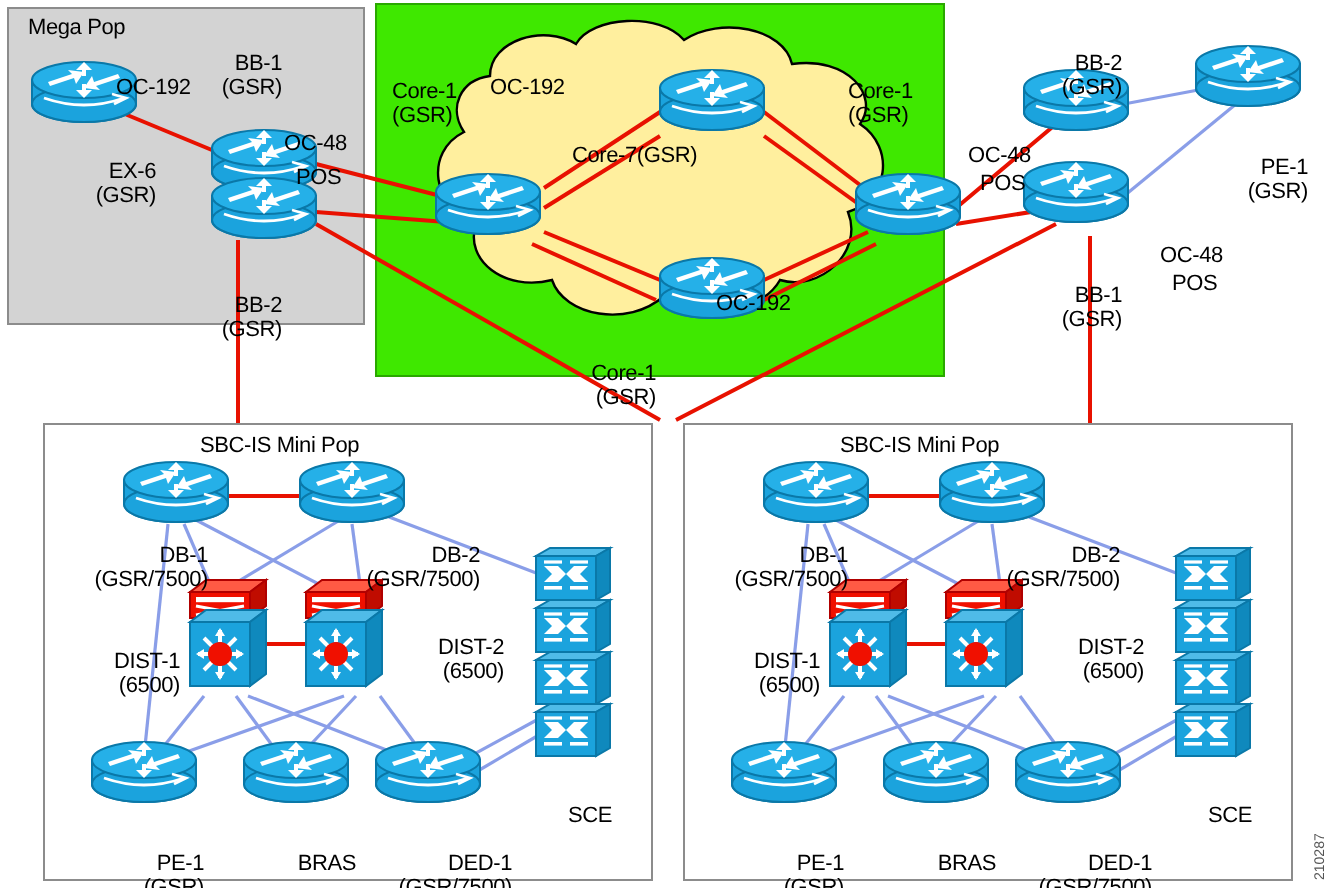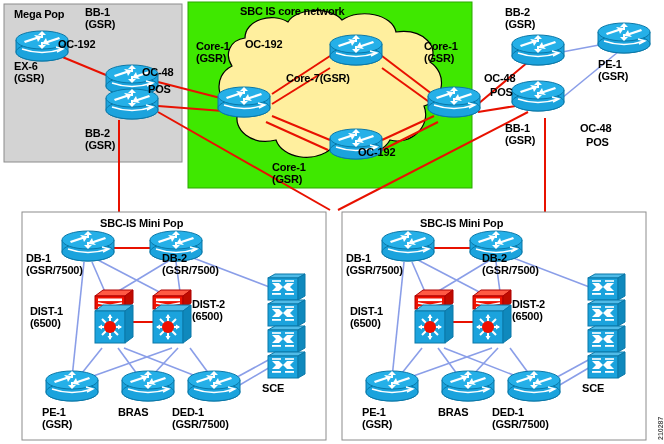--- a/index.html
+++ b/index.html
@@ -1,32 +1,32 @@
 <!DOCTYPE html>
 <html><head>
 <meta charset="utf-8">
 <title>SBC IS Network Topology</title>
 <style>
   html,body{margin:0;padding:0;background:#ffffff;}
   body{
     font-family:"Liberation Sans", sans-serif;
     width:664px;height:444px;overflow:hidden;
   }
-  #stage{position:relative;width:664px;height:320px;font-weight:bold;}
+  #stage{position:relative;width:664px;height:320px;}
   svg.layer{position:absolute;left:0;top:0;width:664px;height:444px;}
   .lbl{
     position:absolute;
     font-family:"Liberation Sans", sans-serif;
     font-size:11px;
     color:#000000;
     line-height:12px;
     white-space:pre;
     letter-spacing:-0.2px;
   }
-  .lbl.c{text-align:left;}
+  .lbl.c{text-align:right;margin-top:20px;}
   .wm{
     position:absolute;
     font-family:"Liberation Sans", sans-serif;
     font-size:7px;
     color:#555;
     transform:rotate(-90deg);
     transform-origin:left top;
     letter-spacing:0px;
   }
 </style>
@@ -249,21 +249,20 @@
   <div class="lbl c" style="left:14px;top:60px;width:64px;">EX-6
 (GSR)</div>
   <div class="lbl c" style="left:85px;top:6px;width:56px;">BB-1
 (GSR)</div>
   <div class="lbl c" style="left:85px;top:127px;width:56px;">BB-2
 (GSR)</div>
   <div class="lbl" style="left:58px;top:38px;">OC-192</div>
   <div class="lbl" style="left:142px;top:66px;">OC-48</div>
   <div class="lbl" style="left:148px;top:83px;">POS</div>
 
-  <div class="lbl c" style="left:240px;top:5px;width:180px;">SBC IS core network</div>
   <div class="lbl" style="left:196px;top:40px;">Core-1
 (GSR)</div>
   <div class="lbl" style="left:286px;top:72px;">Core-7(GSR)</div>
   <div class="lbl" style="left:424px;top:40px;">Core-1
 (GSR)</div>
   <div class="lbl c" style="left:272px;top:161px;width:56px;">Core-1
 (GSR)</div>
   <div class="lbl" style="left:245px;top:38px;">OC-192</div>
   <div class="lbl" style="left:358px;top:146px;">OC-192</div>
 

